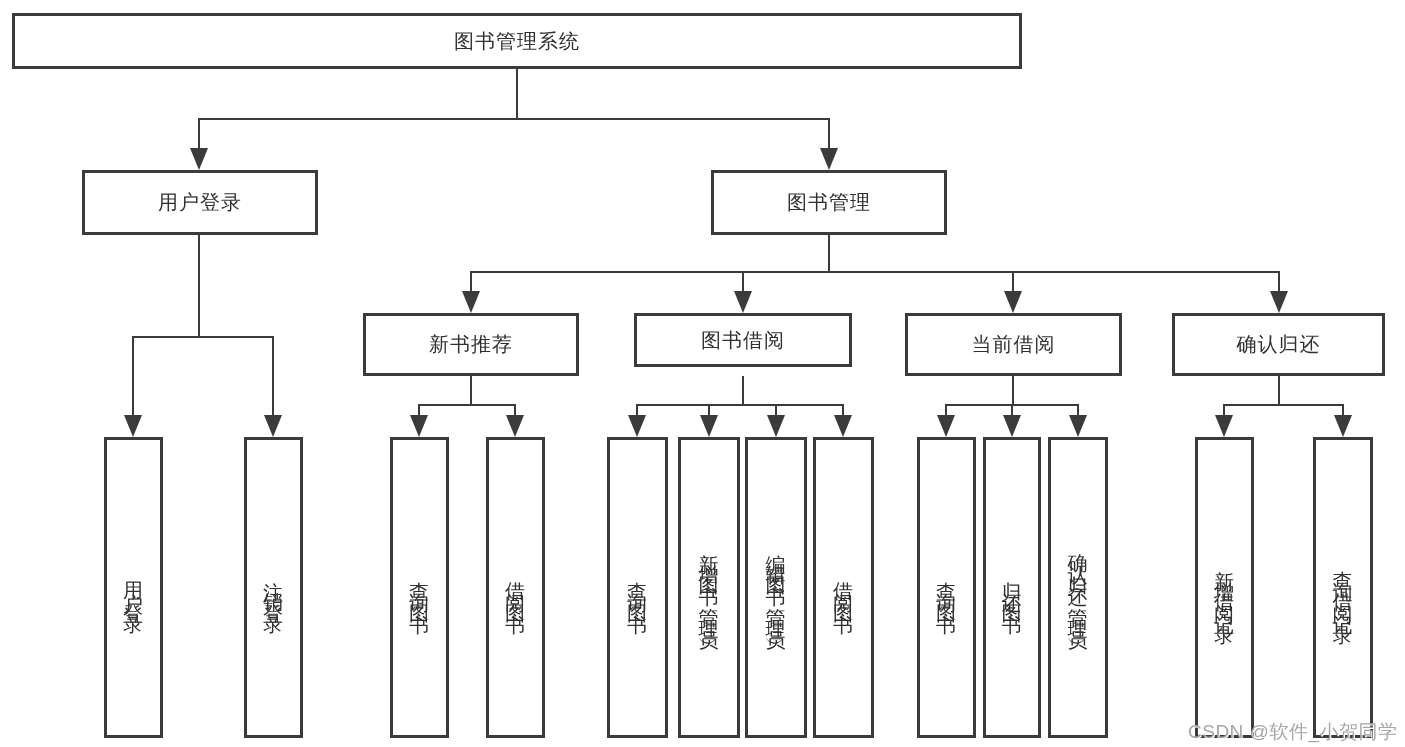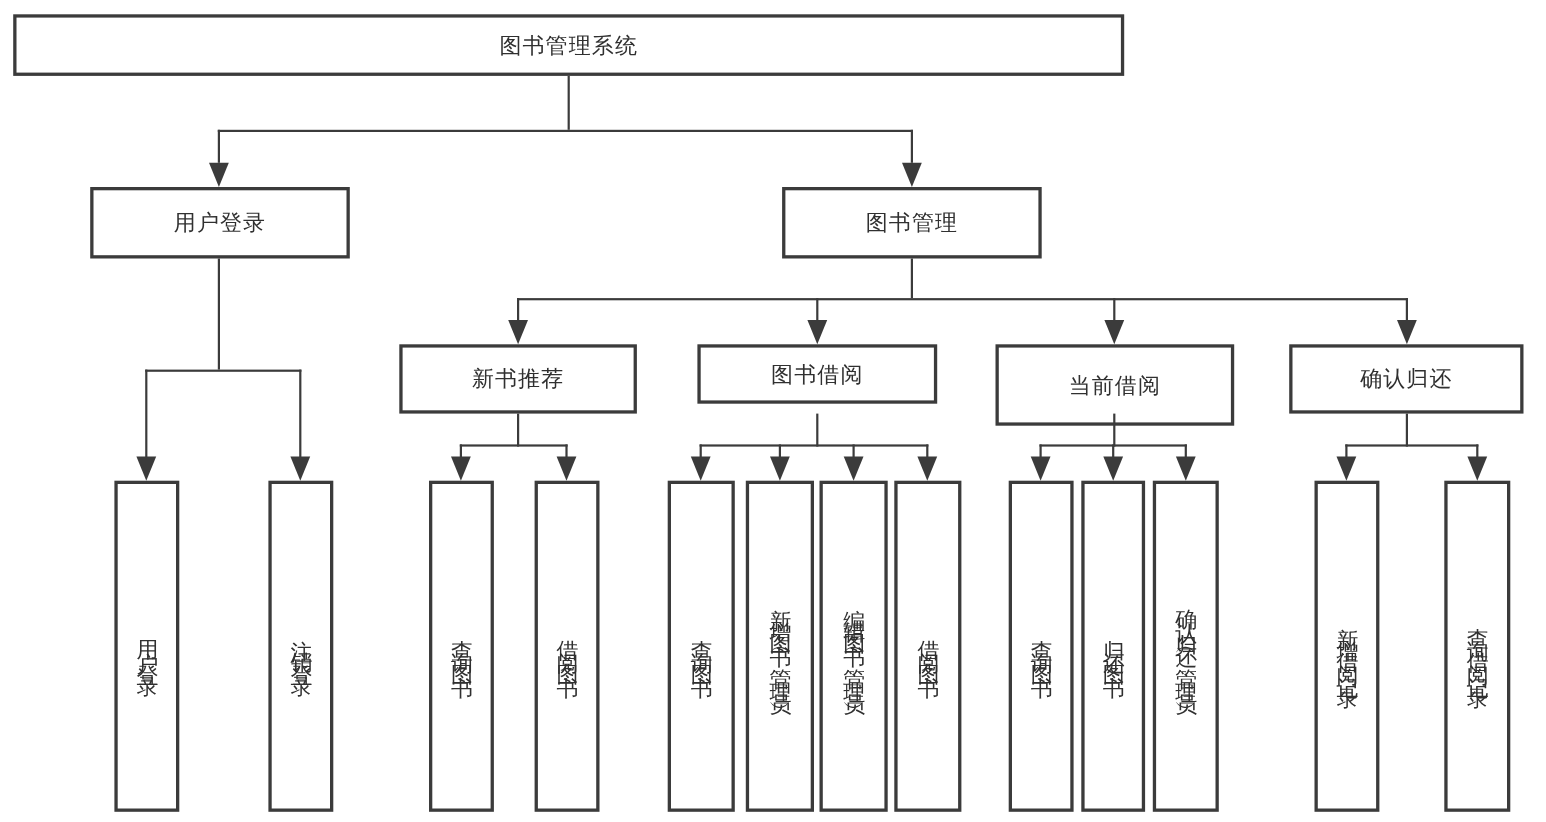--- a/index.html
+++ b/index.html
@@ -71,21 +71,21 @@
   <div class="node h" style="left:711px;top:170px;width:236px;height:65px">
     <span>图书管理</span>
   </div>
 
   <div class="node h" style="left:363px;top:313px;width:216px;height:63px">
     <span>新书推荐</span>
   </div>
   <div class="node h" style="left:634px;top:313px;width:218px;height:54px">
     <span>图书借阅</span>
   </div>
-  <div class="node h" style="left:905px;top:313px;width:217px;height:74px">
+  <div class="node h" style="left:905px;top:313px;width:217px;height:63px">
     <span>当前借阅</span>
   </div>
   <div class="node h" style="left:1172px;top:313px;width:213px;height:63px">
     <span>确认归还</span>
   </div>
 
   <div class="node v" style="left:104px;top:437px;width:59px;height:301px">
     <span>用户登录</span>
   </div>
   <div class="node v" style="left:244px;top:437px;width:59px;height:301px">
@@ -182,14 +182,15 @@
   <div class="arrow" style="left:628px;top:415px"></div>
   <div class="arrow" style="left:700px;top:415px"></div>
   <div class="arrow" style="left:767px;top:415px"></div>
   <div class="arrow" style="left:834px;top:415px"></div>
   <div class="arrow" style="left:937px;top:415px"></div>
   <div class="arrow" style="left:1003px;top:415px"></div>
   <div class="arrow" style="left:1069px;top:415px"></div>
   <div class="arrow" style="left:1215px;top:415px"></div>
   <div class="arrow" style="left:1334px;top:415px"></div>
 
+  <div class="watermark">CSDN @软件_小贺同学</div>
 
 </div>
 
 </body></html>

